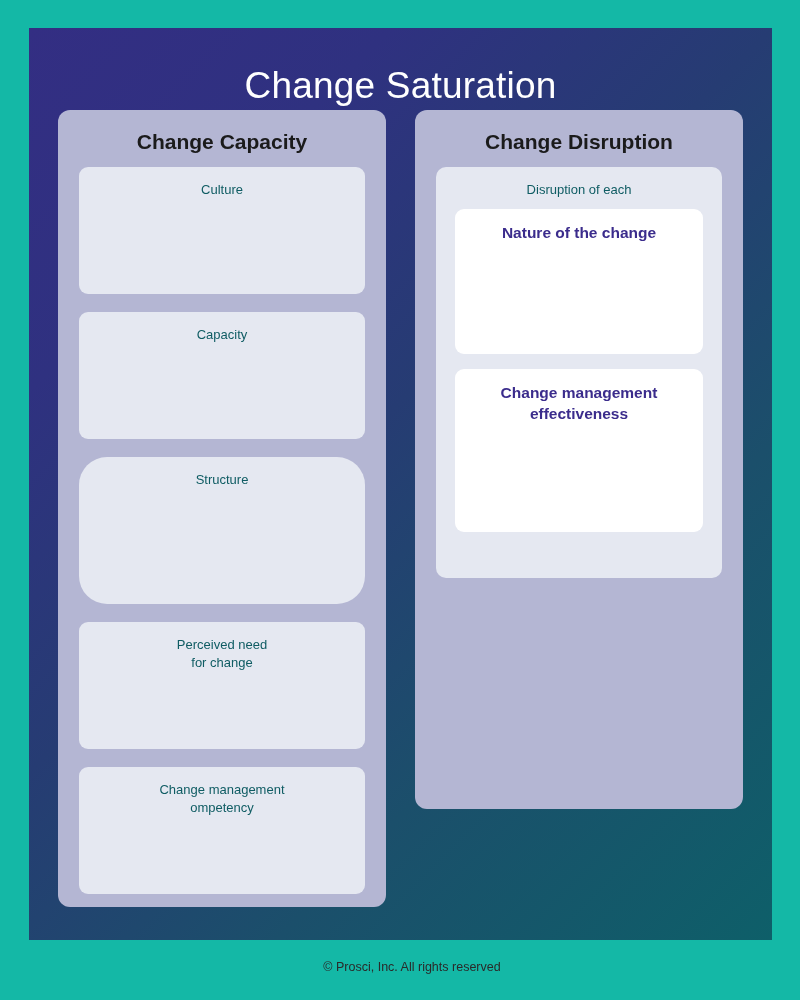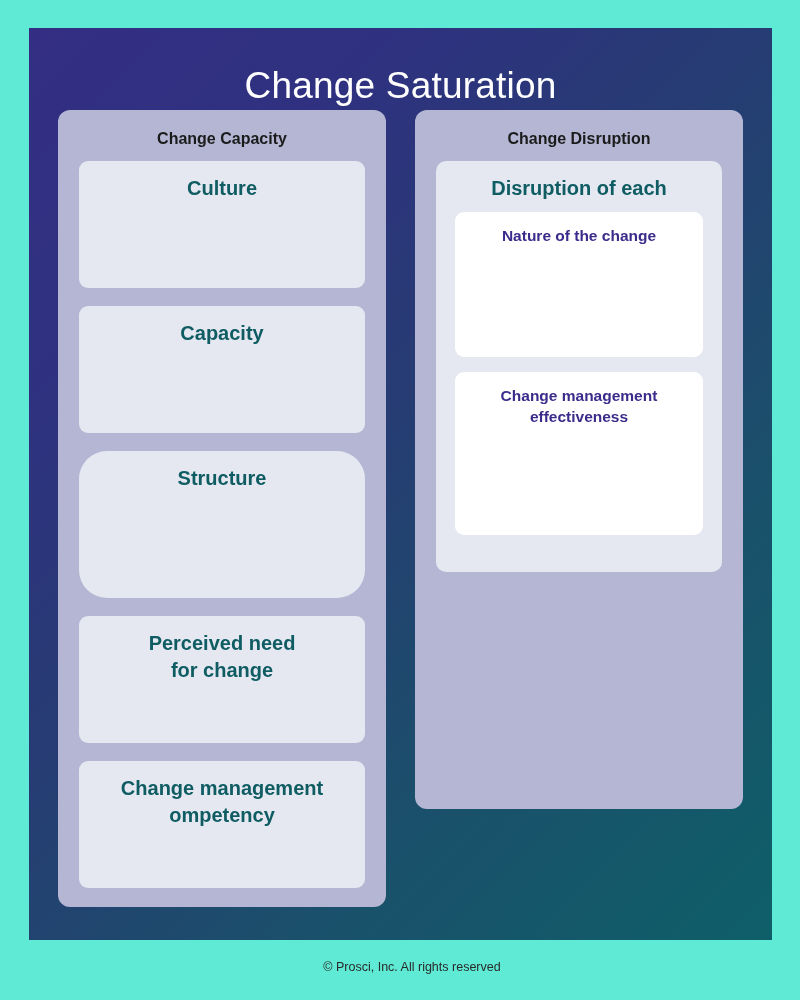--- a/index.html
+++ b/index.html
@@ -12,21 +12,21 @@
     width: 800px;
     height: 1000px;
     font-family: "Liberation Sans", sans-serif;
     overflow: hidden;
   }
 
   #slide {
     position: relative;
     width: 800px;
     height: 1000px;
-    background: #5eead4;
+    background: #14b8a6;
   }
 
   
   .board {
     position: absolute;
     left: 29px;
     top: 28px;
     width: 743px;
     height: 912px;
     background: linear-gradient(135deg,
@@ -69,21 +69,21 @@
     box-sizing: border-box;
     padding: 0;
     position: relative;
   }
   .column.left  { width: 328px; height: 797px; }
   .column.right { width: 328px; height: 699px; }
 
   .column-title {
     text-align: center;
     color: #1B1B1B;
-    font-size: 16px;
+    font-size: 21px;
     font-weight: bold;
     padding-top: 19px;
     padding-bottom: 0;
     line-height: 1.2;
   }
 
   .column-body {
     padding: 13px 21px 0 21px;
     box-sizing: border-box;
   }
@@ -95,22 +95,22 @@
     background: #E5E8F1;
     border-radius: 9px;
     box-sizing: border-box;
     margin-bottom: 18px;
     padding-top: 14px;
     text-align: center;
   }
 
   .card-label {
     color: #0F5C63;
-    font-size: 20px;
-    font-weight: bold;
+    font-size: 13px;
+    font-weight: normal;
     line-height: 1.36;
     padding: 0 0;
     white-space: pre-line;
   }
 
   
   .card.h-culture    { height: 127px; }
   .card.h-history    { height: 127px; }
   .card.h-structure  { height: 147px; border-radius: 28px; }
   .card.h-perceived  { height: 127px; }

